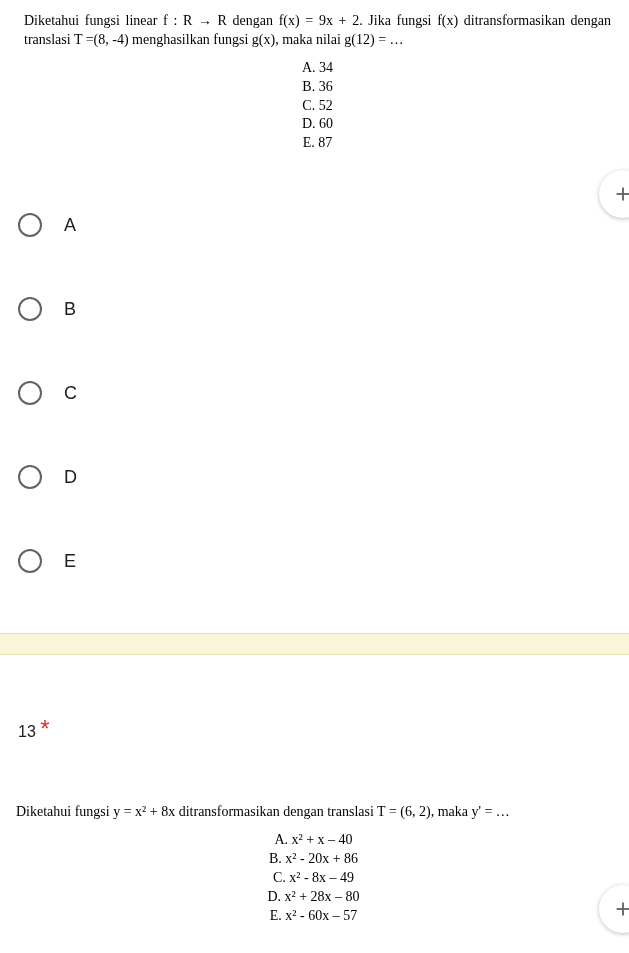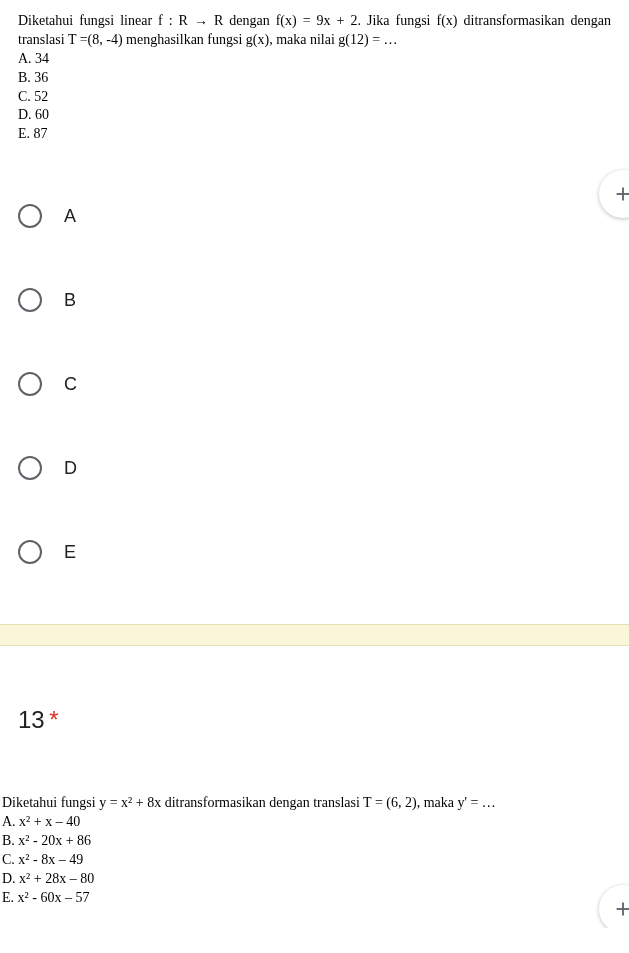--- a/index.html
+++ b/index.html
@@ -3,34 +3,35 @@
 <meta charset="utf-8">
 <style>
   * { box-sizing: border-box; margin: 0; padding: 0; }
   body {
     font-family: Arial, sans-serif;
     background: #ffffff;
     width: 629px;
     position: relative;
   }
   .question-block {
-    padding: 12px 18px 20px 18px;
+    padding: 12px 18px 20px 24px;
   }
   .question-text {
     font-family: 'Times New Roman', serif;
     font-size: 14px;
     line-height: 1.35;
     color: #000;
     text-align: justify;
   }
   .answer-list {
     font-family: 'Times New Roman', serif;
     font-size: 14px;
     line-height: 1.35;
-    margin-top: 0;
+    margin-top: 9px;
+    text-align: center;
   }
   .answer-list div { }
   .radio-options {
     padding: 10px 18px 30px 18px;
   }
   .radio-row {
     display: flex;
     align-items: center;
     height: 84px;
   }
@@ -52,29 +53,29 @@
     background: #faf6d9;
     border-top: 1px solid #e6e1b3;
     border-bottom: 1px solid #e6e1b3;
     width: 100%;
   }
   .q13-header {
     padding: 60px 18px 10px 18px;
   }
   .q13-number {
     font-family: Arial, sans-serif;
-    font-size: 24px;
+    font-size: 16px;
     color: #202124;
   }
   .q13-star {
     color: #d93025;
     font-size: 24px;
   }
   .q13-body {
-    padding: 50px 18px 20px 2px;
+    padding: 50px 18px 20px 16px;
   }
   .fab {
     position: absolute;
     right: -18px;
     width: 48px;
     height: 48px;
     background: #fff;
     border-radius: 50%;
     box-shadow: 0 1px 4px rgba(0,0,0,0.25);
     display: flex;

